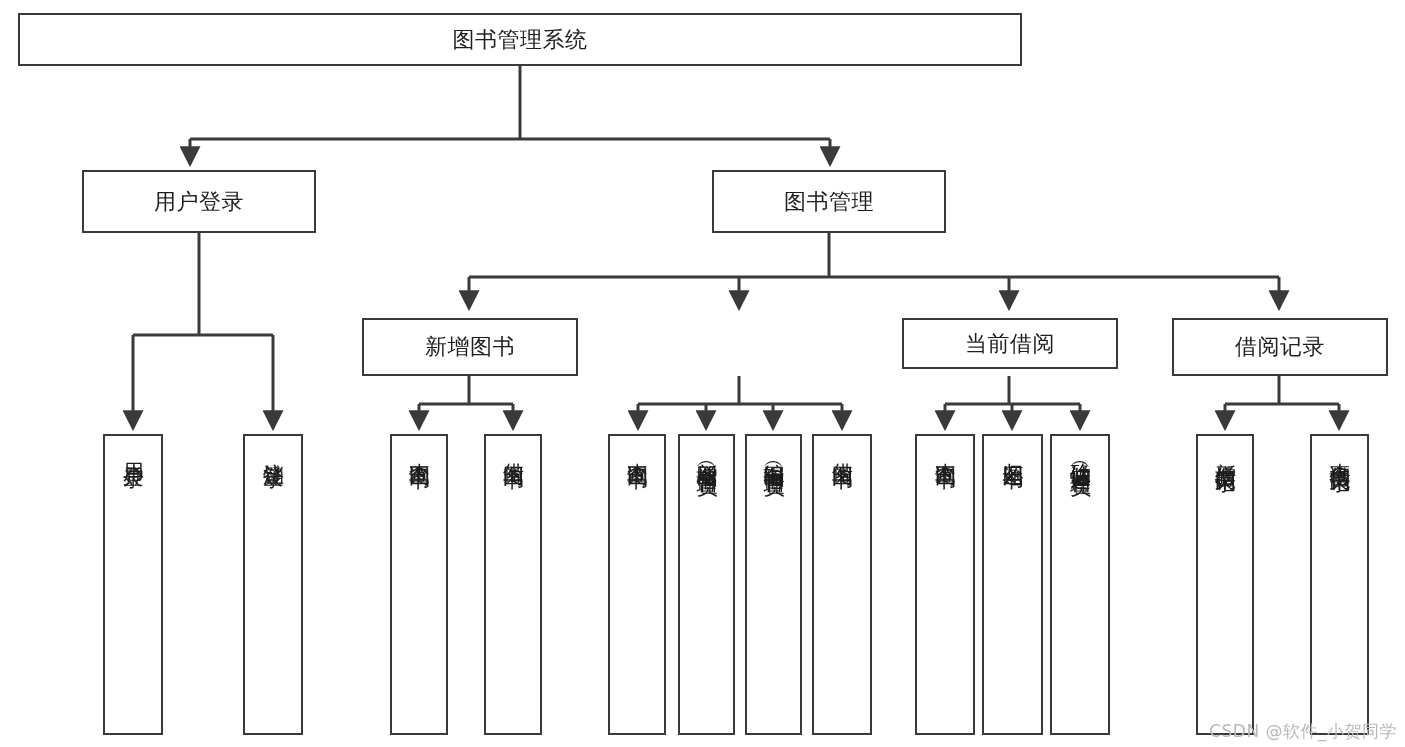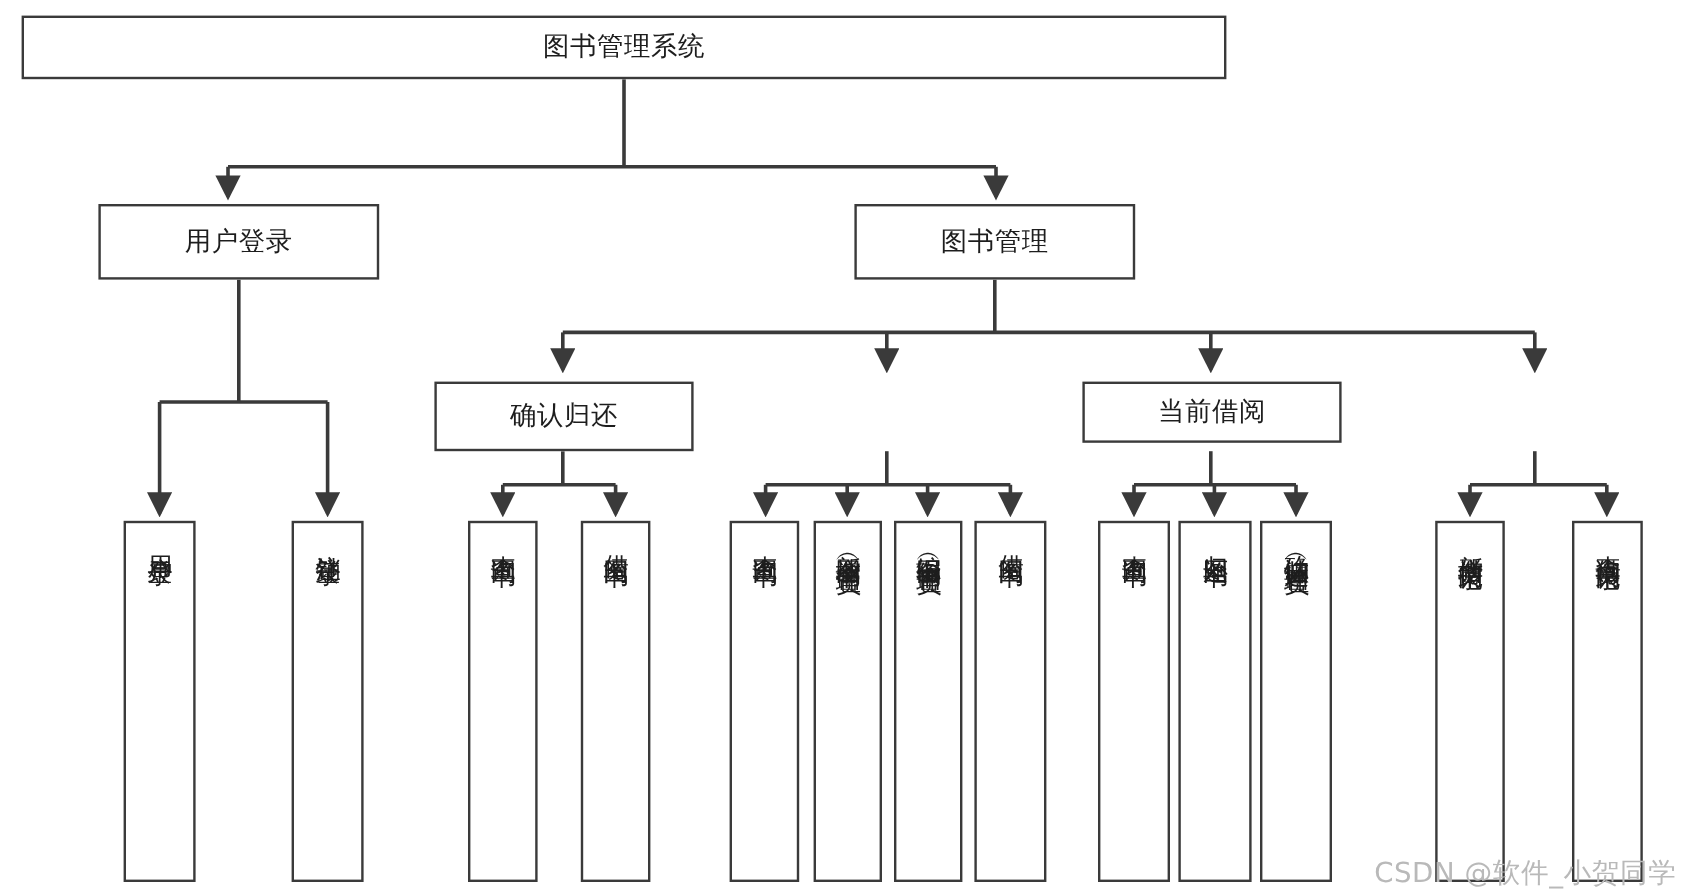--- a/index.html
+++ b/index.html
@@ -64,21 +64,21 @@
     font-size: 21px;
     letter-spacing: 2px;
     line-height: 1;
     white-space: nowrap;
     max-height: 100%;
   }
   #watermark {
     position: absolute;
     right: 8px;
     bottom: 4px;
-    font-size: 23px;
+    font-size: 17px;
     color: #b9b9b9;
     letter-spacing: 0.5px;
     white-space: nowrap;
     font-family: "DejaVu Sans", "Liberation Sans", sans-serif;
   }
 </style>
 </head>
 <body>
 
 <div id="diagram-root">
@@ -139,25 +139,28 @@
   </div>
 
   <div class="node horizontal" style="left:82px; top:170px; width:234px; height:63px;">
     <span class="node-label">用户登录</span>
   </div>
   <div class="node horizontal" style="left:712px; top:170px; width:234px; height:63px;">
     <span class="node-label">图书管理</span>
   </div>
 
   <div class="node horizontal" style="left:362px; top:318px; width:216px; height:58px;">
-    <span class="node-label">确认归还</span>
+    <span class="node-label">新增图书</span>
   </div>
   <div class="node horizontal" style="left:902px; top:318px; width:216px; height:51px;">
     <span class="node-label">当前借阅</span>
   </div>
+  <div class="node horizontal" style="left:1172px; top:318px; width:216px; height:58px;">
+    <span class="node-label">借阅记录</span>
+  </div>
 
   <div class="node vertical" style="left:103px; top:434px; width:60px; height:301px;">
     <span class="node-label">用户登录</span>
   </div>
   <div class="node vertical" style="left:243px; top:434px; width:60px; height:301px;">
     <span class="node-label">注销登录</span>
   </div>
 
   <div class="node vertical" style="left:390px; top:434px; width:58px; height:301px;">
     <span class="node-label">查询图书</span>

